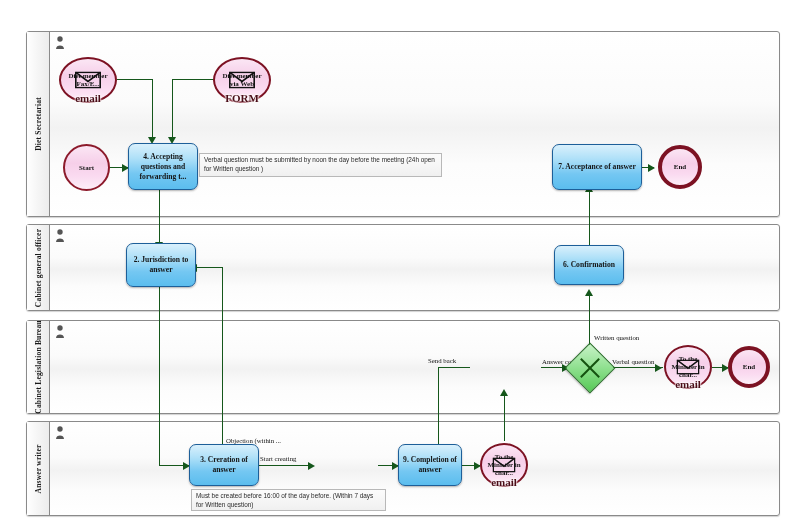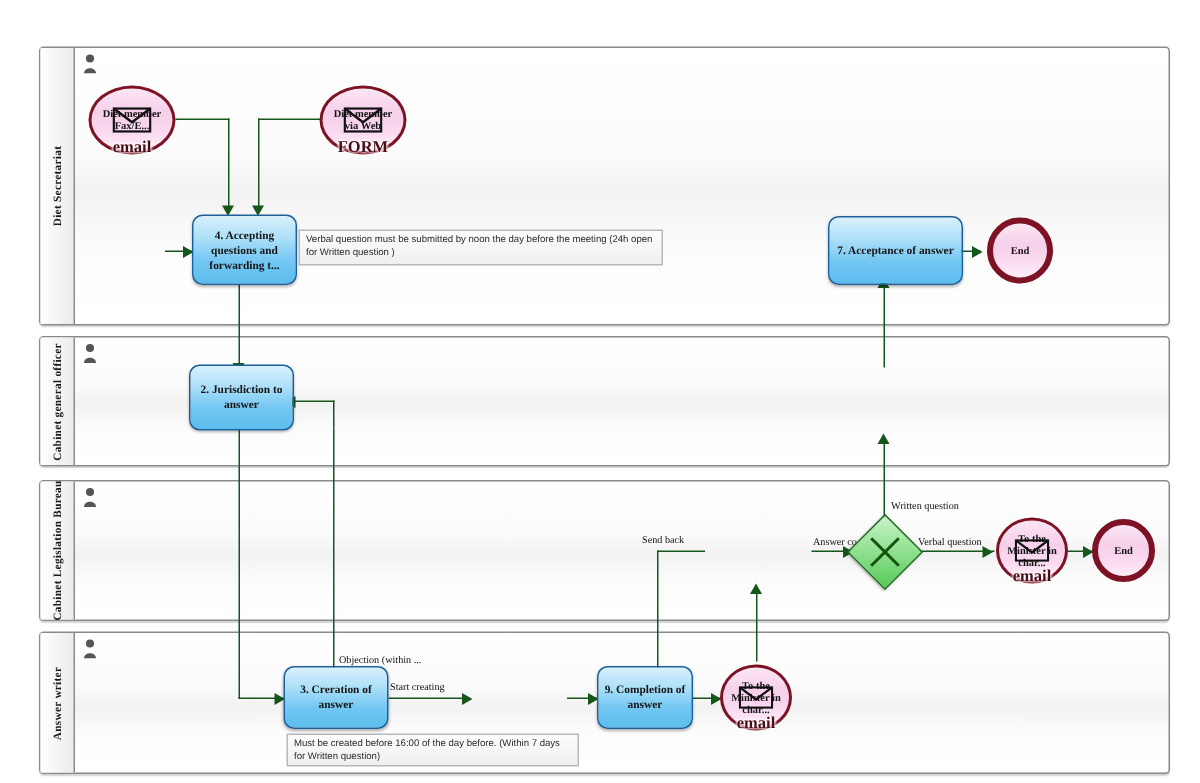--- a/index.html
+++ b/index.html
@@ -200,20 +200,23 @@
 
   <div class="event msg" style="left:213px;top:57px;width:58px;height:46px;">
     <span style="padding:0 3px;">Diet member via Web</span>
     <svg class="env" viewBox="0 0 26 17">
       <rect x="0.8" y="0.8" width="24.4" height="15.4" fill="none" stroke="#111" stroke-width="1.6"></rect>
       <path d="M0.8 0.8 L13 10 L25.2 0.8" fill="none" stroke="#111" stroke-width="1.6"></path>
     </svg>
     <span class="msglabel">FORM</span>
   </div>
 
+  <div class="event start" style="left:63px;top:144px;width:47px;height:47px;">
+    <span>Start</span>
+  </div>
 
   <div class="task" style="left:128px;top:143px;width:70px;height:47px;">
     <span>4. Accepting questions and forwarding t...</span>
   </div>
 
   <div class="note" style="left:199px;top:153px;width:243px;height:24px;">
     <span>Verbal question must be submitted by noon  the day before the meeting (24h open for Written question )</span>
   </div>
 
   <div class="task" style="left:552px;top:144px;width:90px;height:46px;">
@@ -221,20 +224,23 @@
   </div>
 
   <div class="event end" style="left:658px;top:145px;width:44px;height:44px;">
     <span>End</span>
   </div>
 
   <div class="task" style="left:126px;top:243px;width:70px;height:44px;">
     <span>2. Jurisdiction to answer</span>
   </div>
 
+  <div class="task" style="left:554px;top:245px;width:70px;height:40px;">
+    <span>6. Confirmation</span>
+  </div>
 
 
   <div class="gateway" style="left:572px;top:350px;">
     <div class="x1"></div>
     <div class="x2"></div>
   </div>
 
   <div class="event msg" style="left:664px;top:345px;width:48px;height:44px;">
     <span style="padding:0 2px;">To the Minister in char...</span>
     <svg class="env" viewBox="0 0 26 17" style="width:23px;height:15px;">

